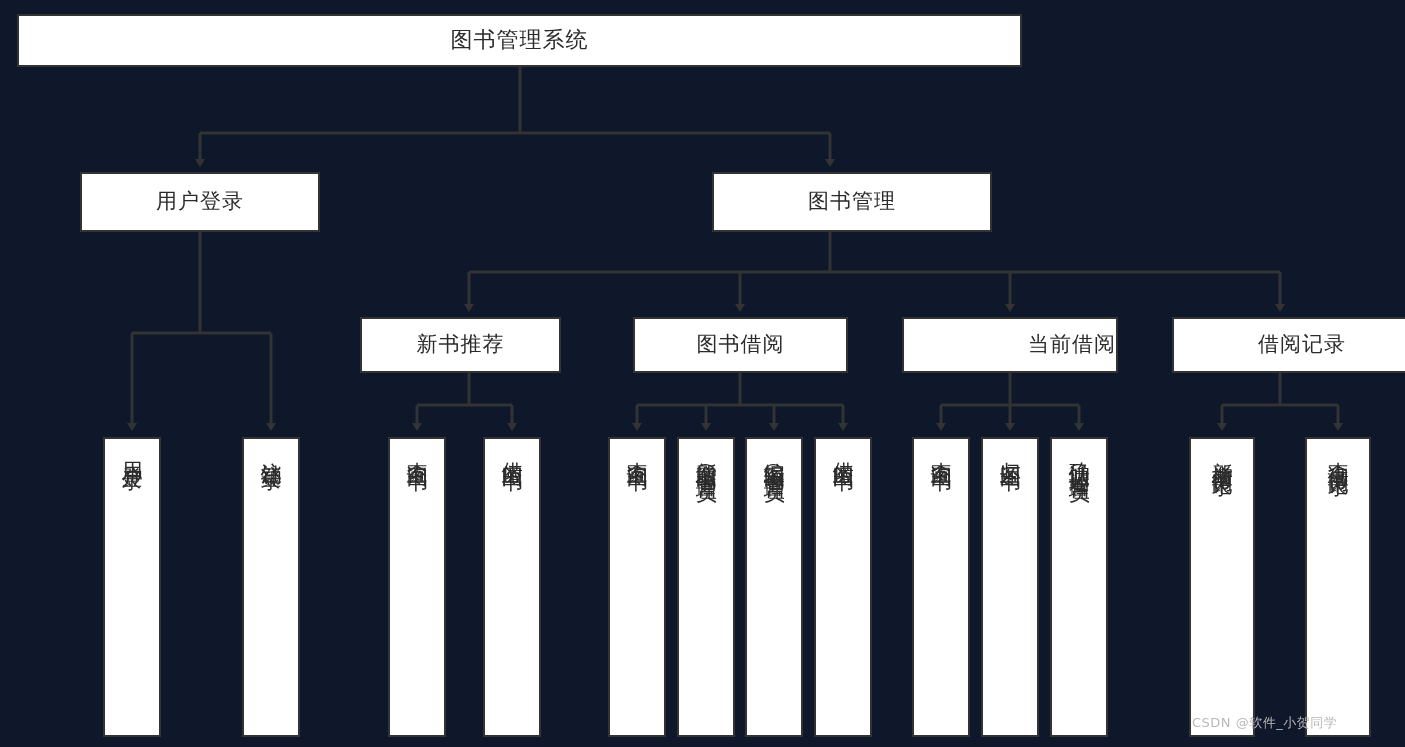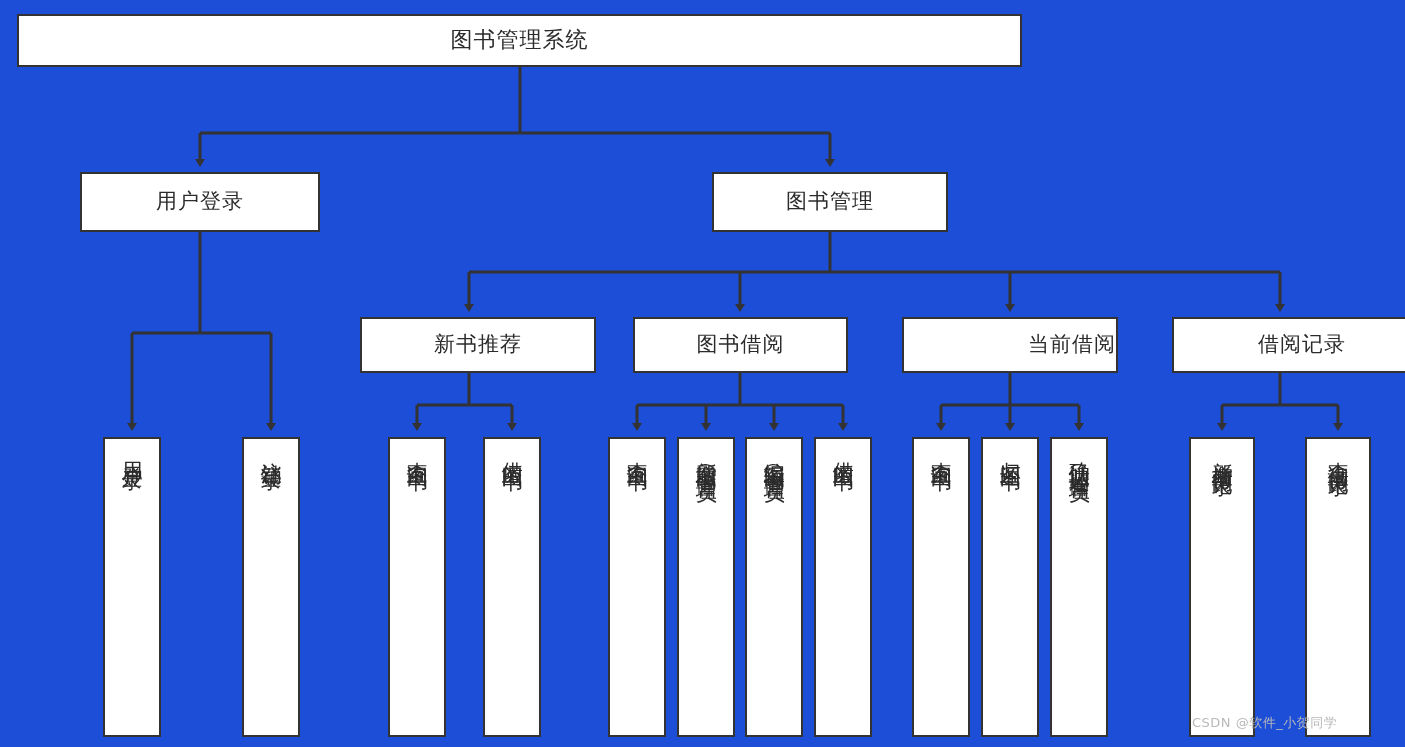--- a/index.html
+++ b/index.html
@@ -9,21 +9,21 @@
     background: #ffffff;
   }
   body {
     font-family: "DejaVu Sans", "Liberation Sans", sans-serif;
     color: #1a1a1a;
   }
   #canvas {
     position: relative;
     width: 1405px;
     height: 747px;
-    background: #1d4ed8;
+    background: #0f172a;
     overflow: hidden;
   }
   #edges {
     position: absolute;
     left: 0;
     top: 0;
     width: 1405px;
     height: 747px;
     pointer-events: none;
   }
@@ -124,25 +124,25 @@
     </g>
   </svg>
 
   <div class="node root" style="left:17px; top:14px; width:1005px; height:53px;">
     <span class="label">图书管理系统</span>
   </div>
 
   <div class="node" style="left:80px; top:172px; width:240px; height:60px;">
     <span class="label">用户登录</span>
   </div>
-  <div class="node" style="left:712px; top:172px; width:236px; height:60px;">
+  <div class="node" style="left:712px; top:172px; width:280px; height:60px;">
     <span class="label">图书管理</span>
   </div>
 
-  <div class="node" style="left:360px; top:317px; width:236px; height:56px;">
+  <div class="node" style="left:360px; top:317px; width:201px; height:56px;">
     <span class="label">新书推荐</span>
   </div>
   <div class="node" style="left:633px; top:317px; width:215px; height:56px;">
     <span class="label">图书借阅</span>
   </div>
   <div class="node" style="left:902px; top:317px; width:216px; height:56px;justify-content:flex-end;">
     <span class="label">当前借阅</span>
   </div>
   <div class="node" style="left:1172px; top:317px; width:260px; height:56px;">
     <span class="label">借阅记录</span>

